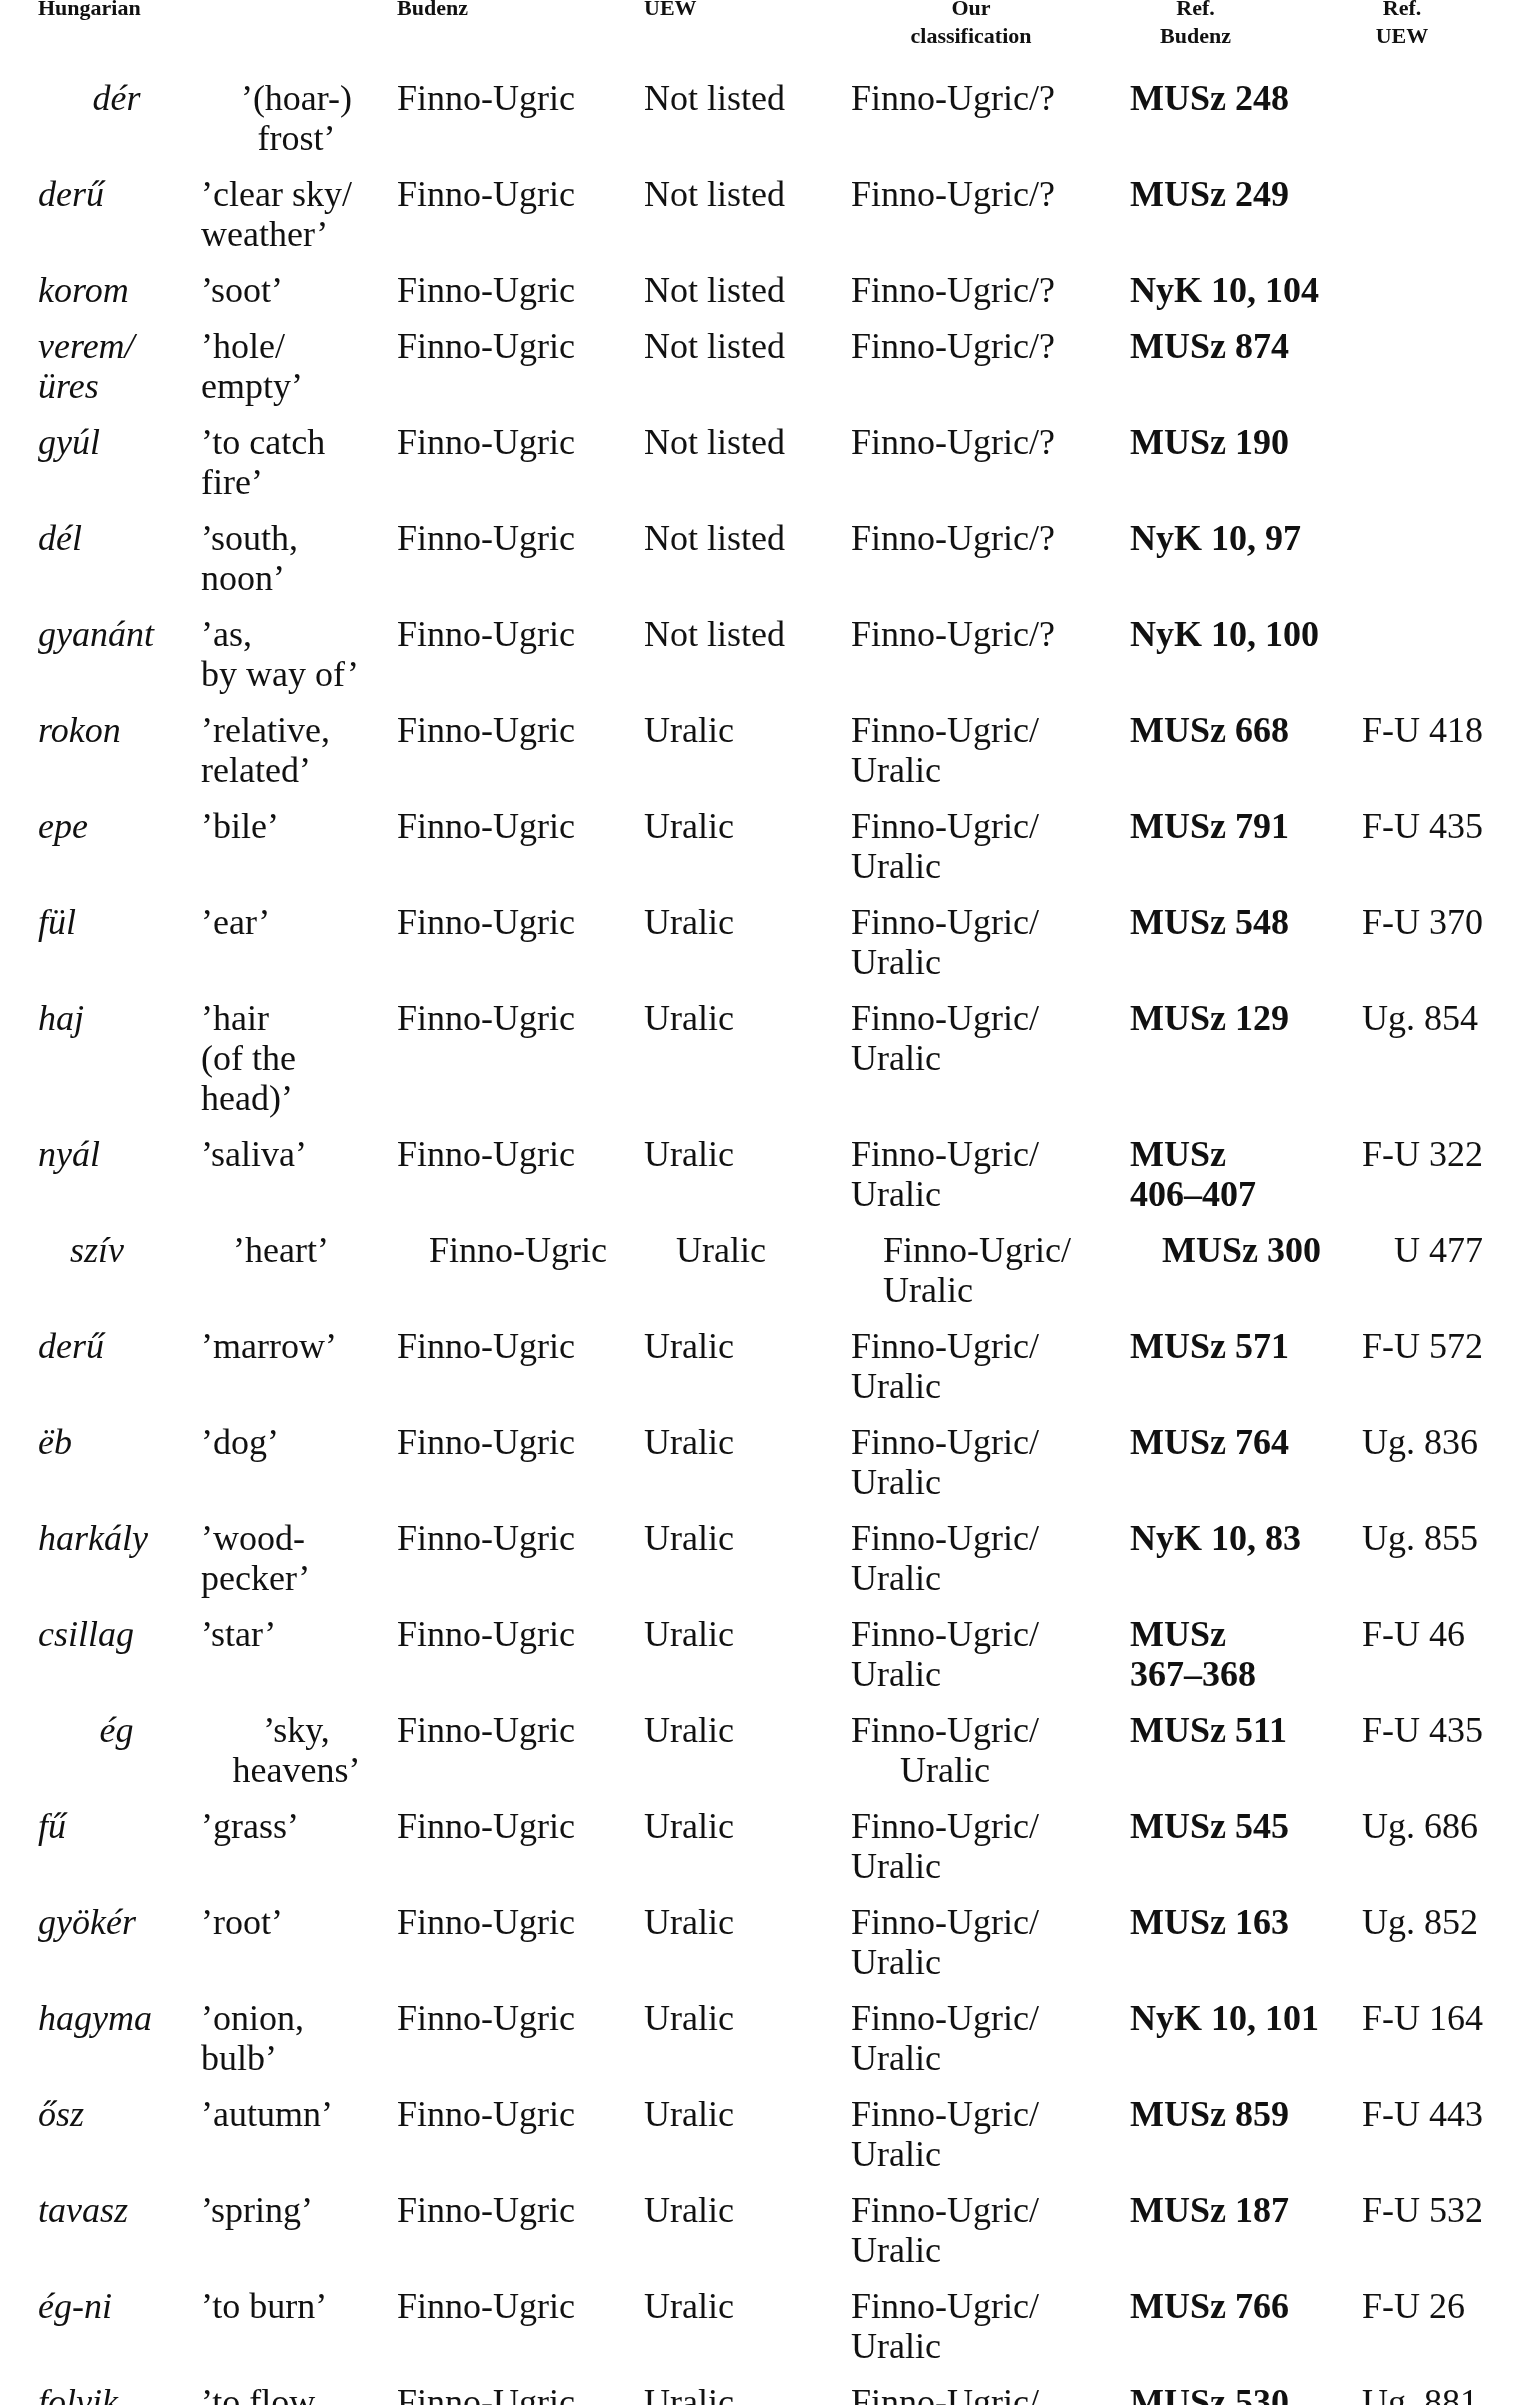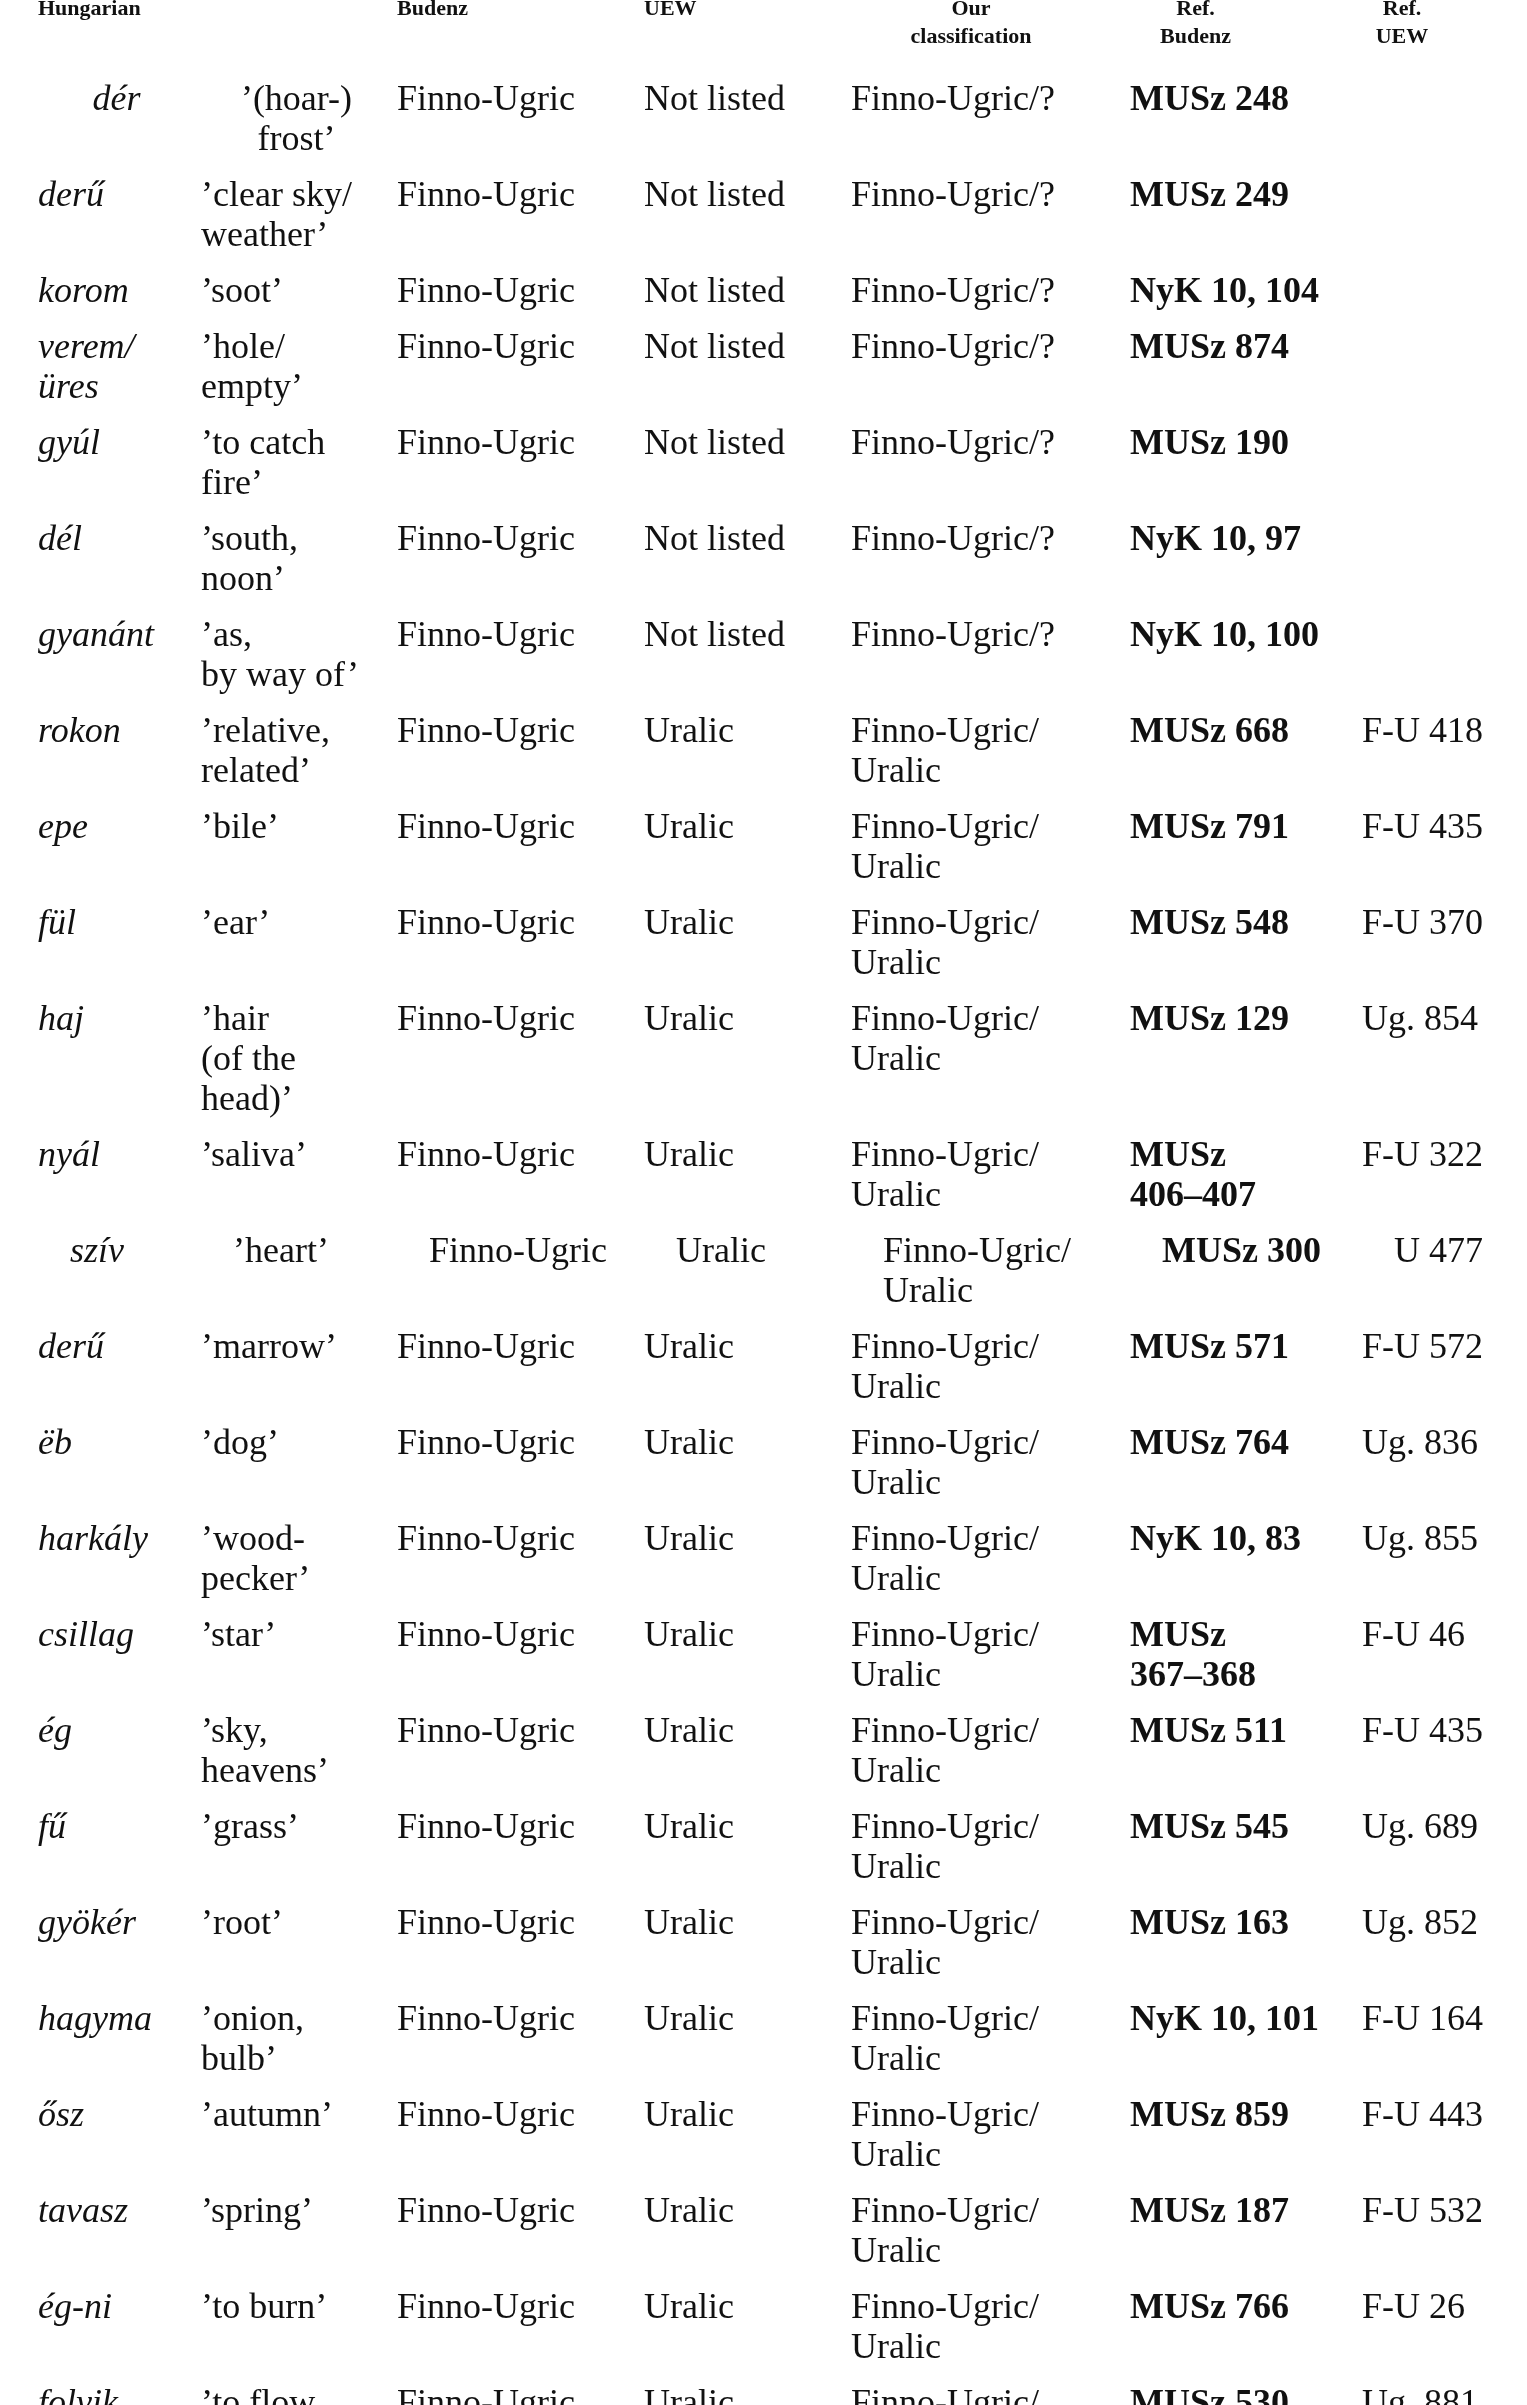--- a/index.html
+++ b/index.html
@@ -244,40 +244,40 @@
         <div class="cell c-hung">csillag</div>
         <div class="cell c-gloss">’star’</div>
         <div class="cell c-bud">Finno-Ugric</div>
         <div class="cell c-uew">Uralic</div>
         <div class="cell c-our">Finno-Ugric/
 Uralic</div>
         <div class="cell c-refb">MUSz
 367–368</div>
         <div class="cell c-refu">F-U  46</div>
       </div>
-      <div class="row" style="height: 96px;">
+      <div class="row" style="height: 96px; text-align: center;">
         <div class="cell c-hung">ég</div>
         <div class="cell c-gloss">’sky,
  heavens’</div>
         <div class="cell c-bud">Finno-Ugric</div>
         <div class="cell c-uew">Uralic</div>
         <div class="cell c-our">Finno-Ugric/
 Uralic</div>
         <div class="cell c-refb">MUSz 511</div>
         <div class="cell c-refu">F-U 435</div>
       </div>
       <div class="row" style="height: 96px;">
         <div class="cell c-hung">fű</div>
         <div class="cell c-gloss">’grass’</div>
         <div class="cell c-bud">Finno-Ugric</div>
         <div class="cell c-uew">Uralic</div>
         <div class="cell c-our">Finno-Ugric/
 Uralic</div>
         <div class="cell c-refb">MUSz 545</div>
-        <div class="cell c-refu">Ug.  689</div>
+        <div class="cell c-refu">Ug.  686</div>
       </div>
       <div class="row" style="height: 96px;">
         <div class="cell c-hung">gyökér</div>
         <div class="cell c-gloss">’root’</div>
         <div class="cell c-bud">Finno-Ugric</div>
         <div class="cell c-uew">Uralic</div>
         <div class="cell c-our">Finno-Ugric/
 Uralic</div>
         <div class="cell c-refb">MUSz 163</div>
         <div class="cell c-refu">Ug.  852</div>

